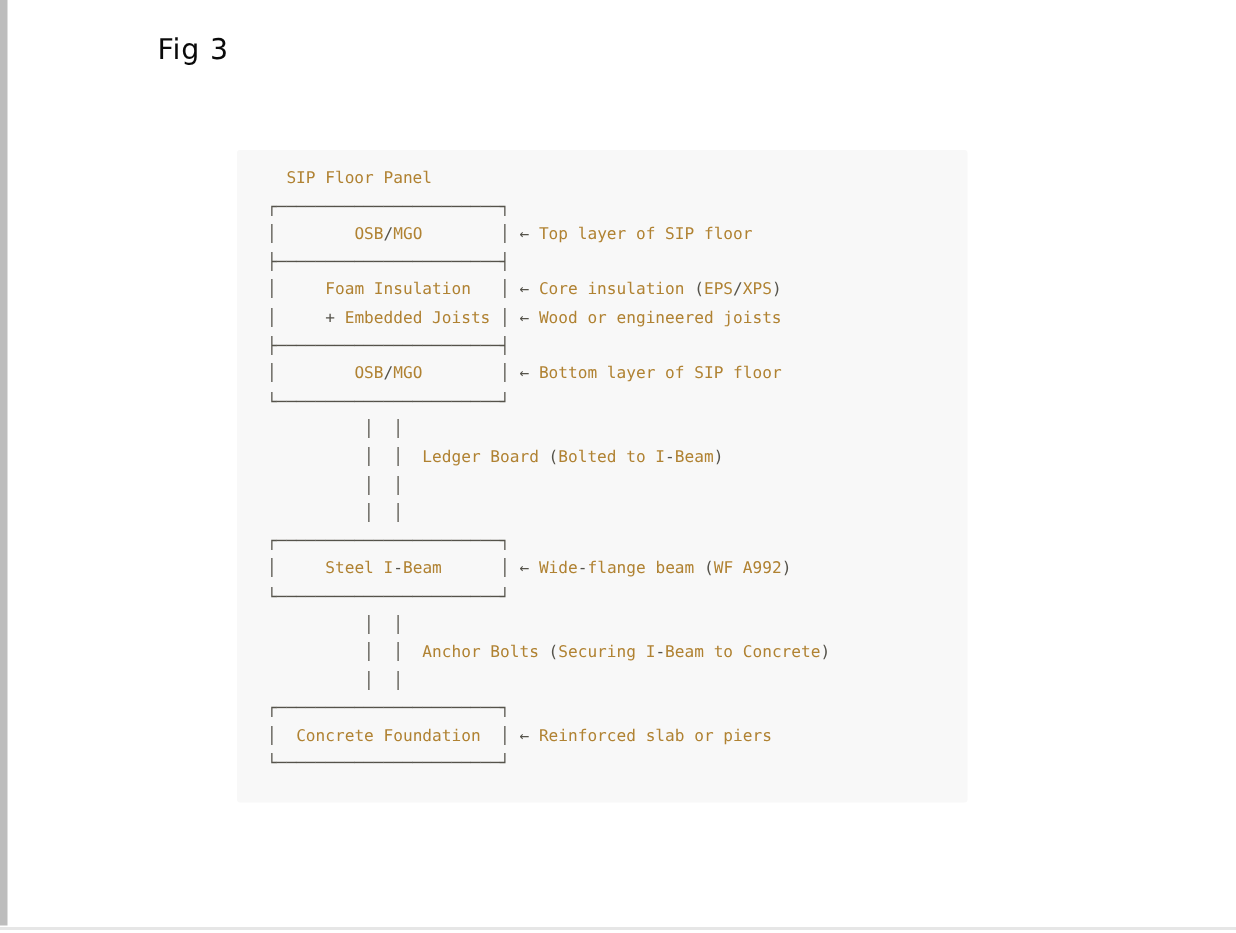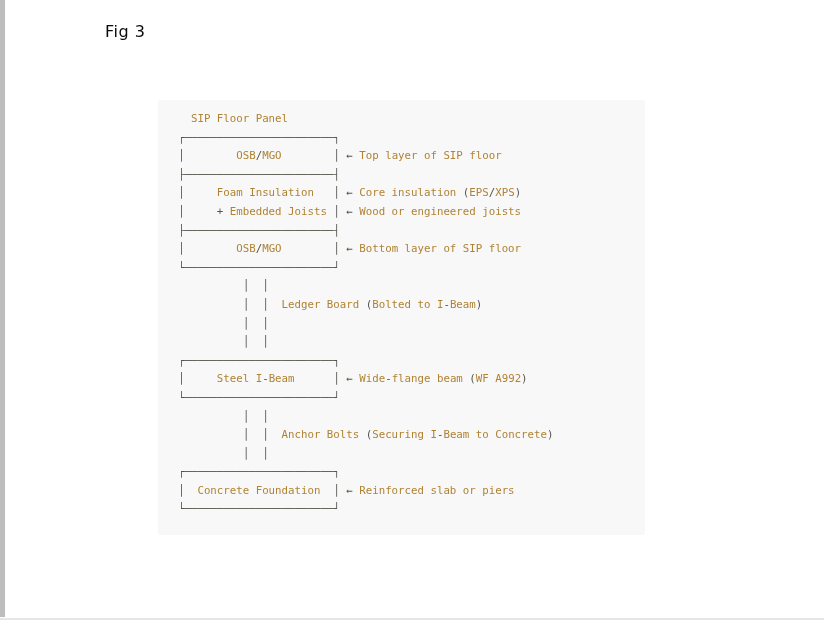--- a/index.html
+++ b/index.html
@@ -21,21 +21,21 @@
     background: #bdbdbd;
   }
   .bottom-divider {
     position: absolute; left: 0; top: 618px;
     width: 824px; height: 2px;
     background: #e6e6e6;
   }
   .figure-title {
     position: absolute; left: 105px; top: 22px;
     margin: 0;
-    font-size: 16px; font-weight: 400; color: #0a0a0a;
+    font-size: 19px; font-weight: 400; color: #0a0a0a;
     font-family: "DejaVu Sans", sans-serif;
     letter-spacing: 0.5px;
   }
   .panel {
     position: absolute; left: 158px; top: 100px;
     width: 487px; height: 435px;
     background: var(--panel-bg);
     border-radius: 2px;
   }
   .ascii {

